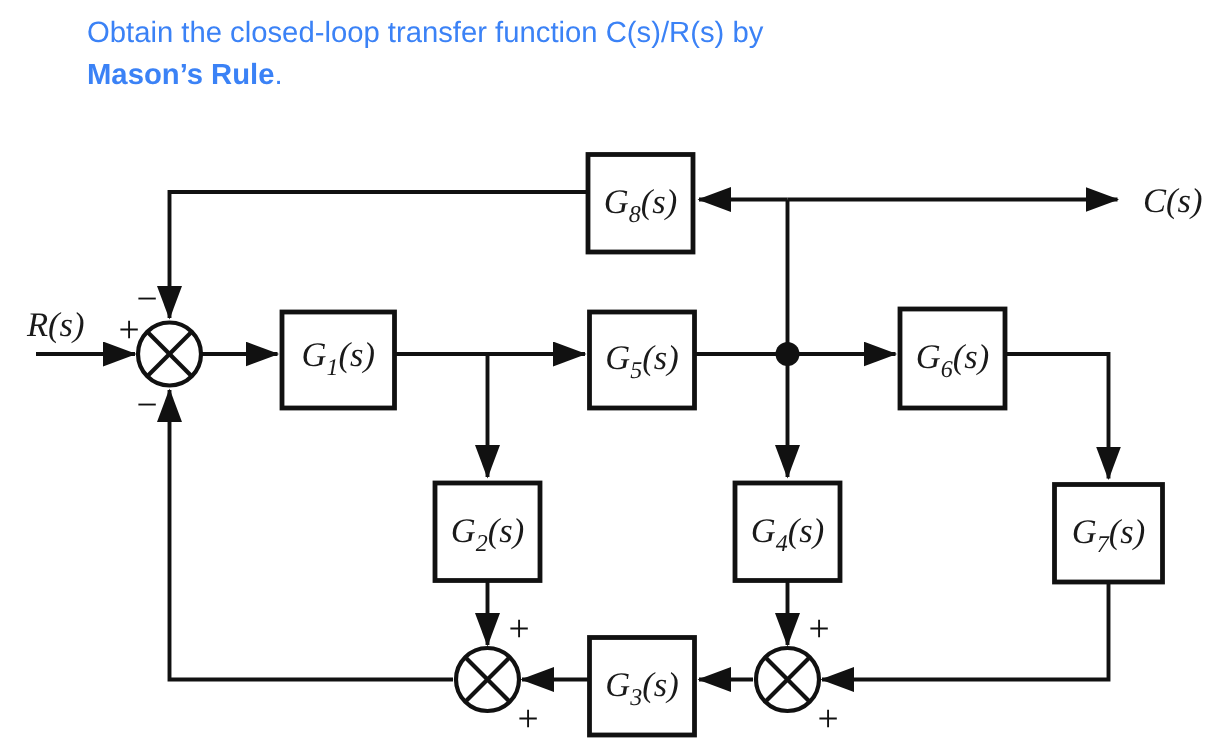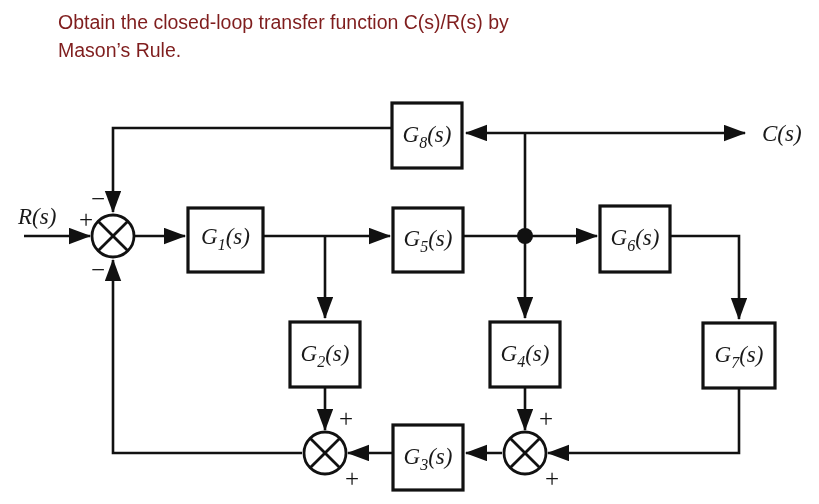--- a/index.html
+++ b/index.html
@@ -15,24 +15,24 @@
     overflow: hidden;
     font-family: "Liberation Sans", sans-serif;
   }
   #prompt {
     position: absolute;
     left: 58px;
     top: 8px;
     width: 700px;
     font-size: 19.5px;
     line-height: 28px;
-    color: #7f1d1d;
+    color: #3b82f6;
     font-family: "Liberation Sans", sans-serif;
   }
-  #prompt .bold { font-weight: normal; }
+  #prompt .bold { font-weight: bold; }
   #diagram {
     position: absolute;
     left: 0;
     top: 0;
     width: 819px;
     height: 504px;
   }
   .blk-label {
     font-family: "Liberation Serif", serif;
     font-style: italic;

